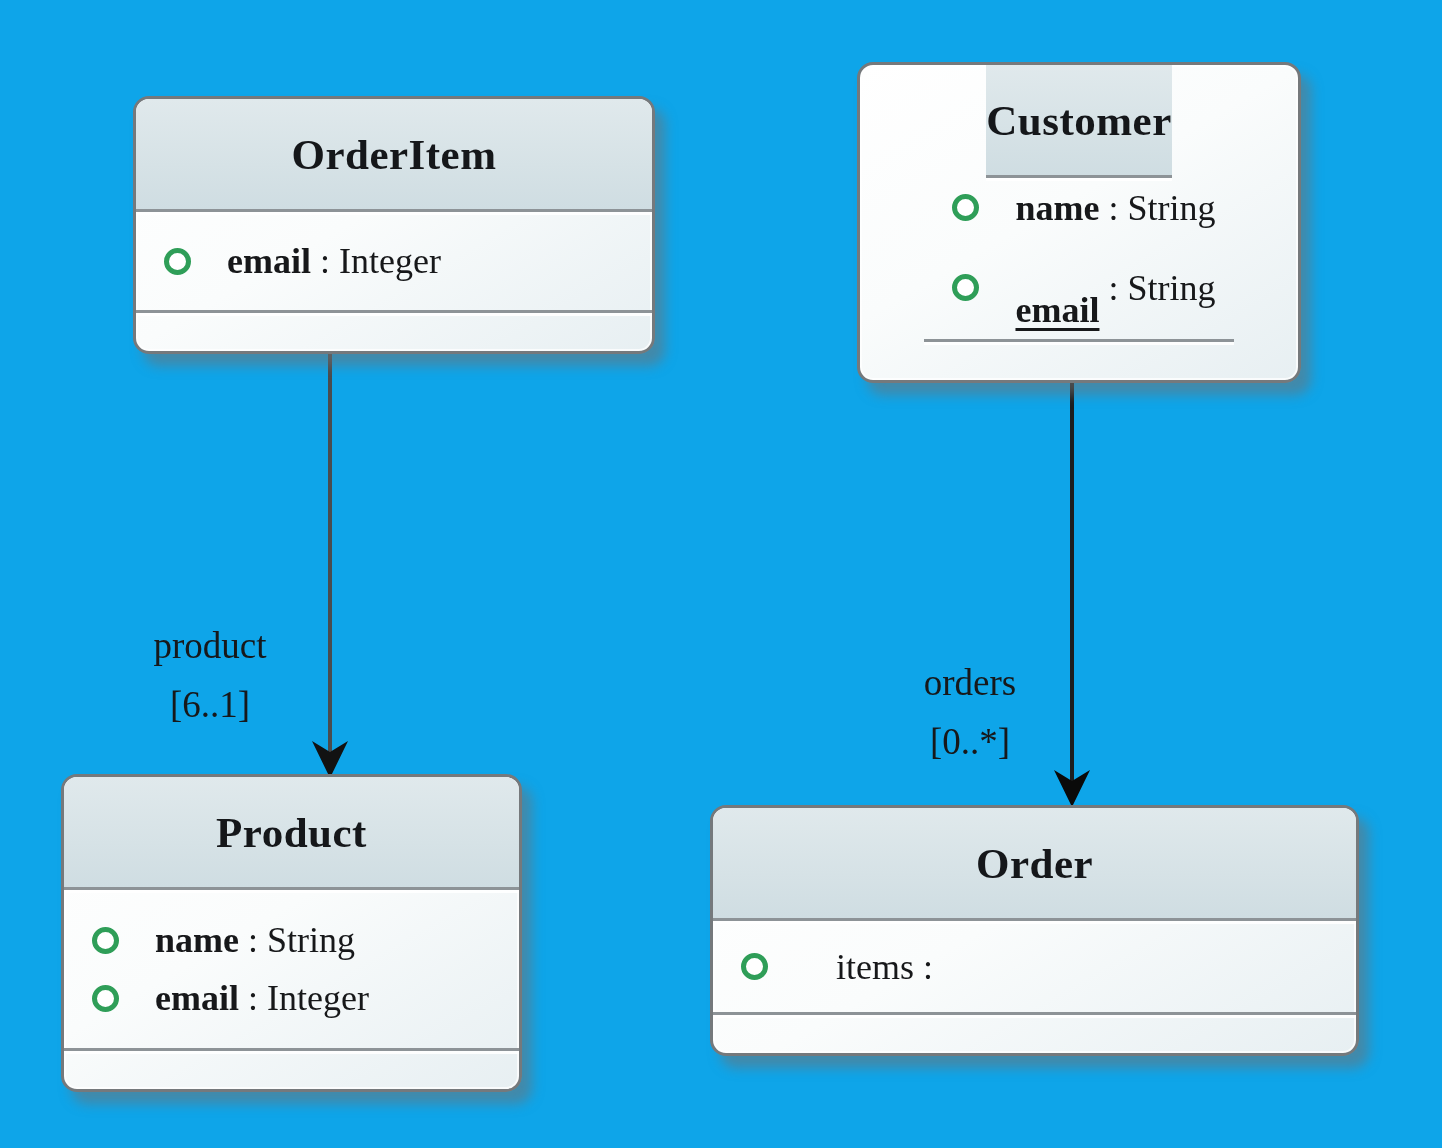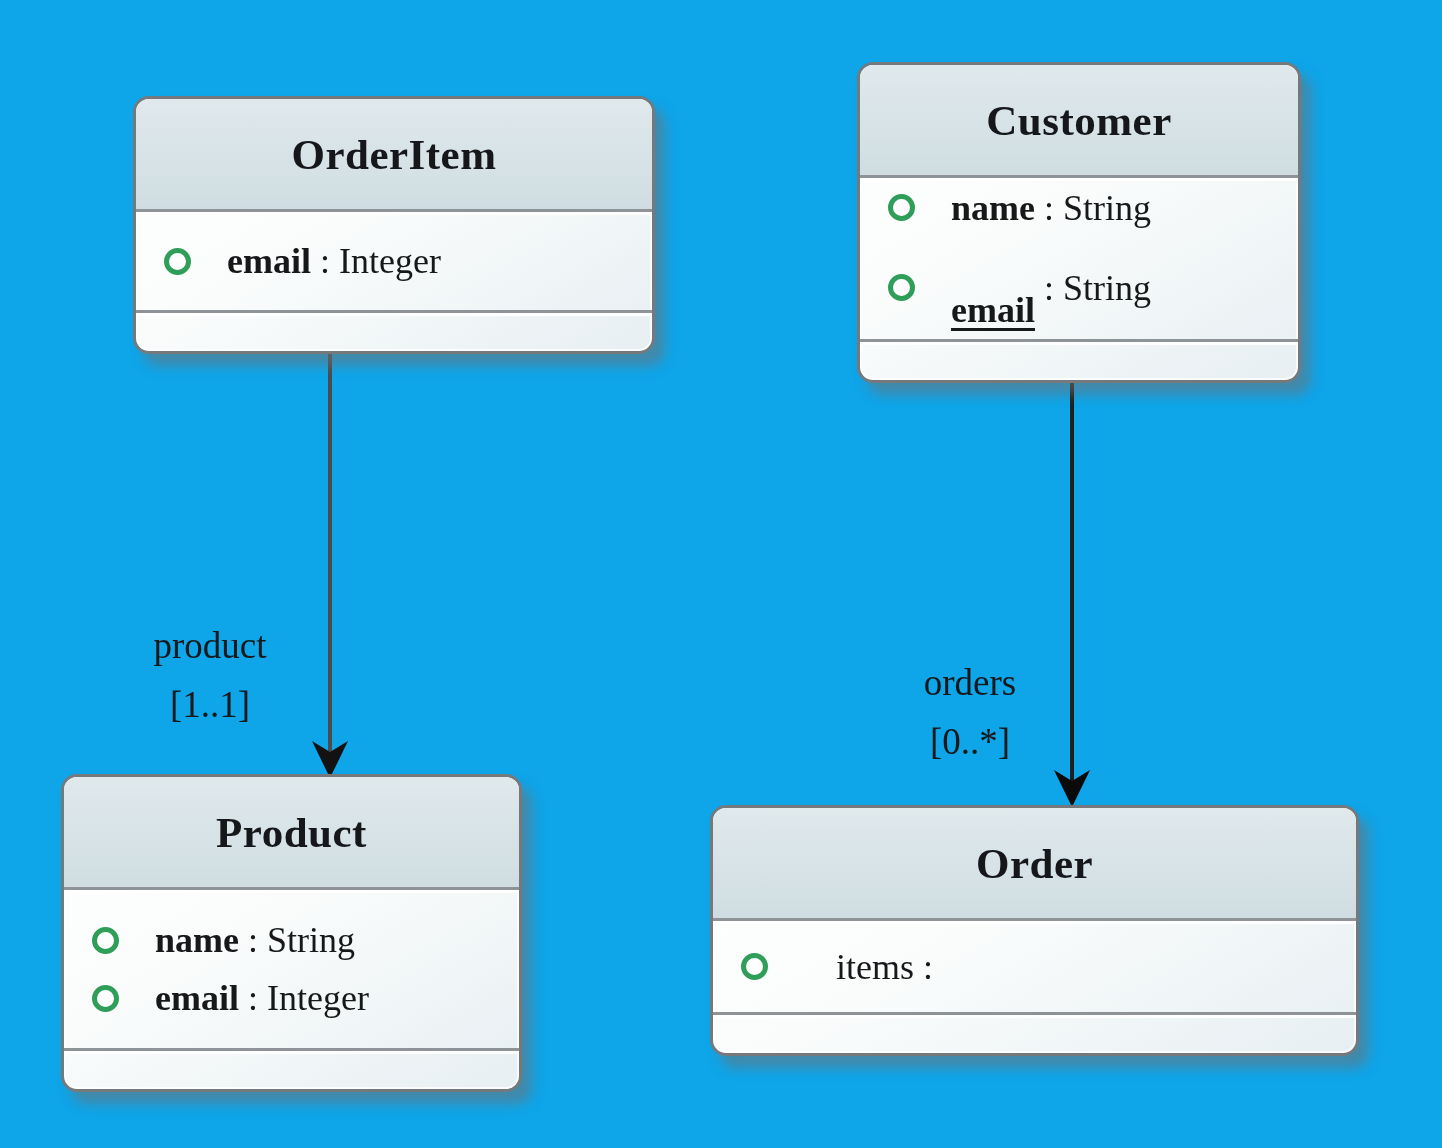--- a/index.html
+++ b/index.html
@@ -122,21 +122,21 @@
       <div class="attr-row">
         <span class="attr-icon"></span>
         <span class="attr-name">email</span>
         <span class="attr-sep"> : </span>
         <span class="attr-type">Integer</span>
       </div>
     </div>
     <div class="class-ops"></div>
   </div>
 
-  <div class="uml-class" style="left:857px; top:62px; width:438px; height:315px;">
+  <div class="uml-class" style="left:857px; top:62px; width:438px; height:315px;align-items:center;">
     <div class="class-header">
       <span class="class-title">Customer</span>
     </div>
     <div class="class-attrs">
       <div class="attr-row">
         <span class="attr-icon"></span>
         <span class="attr-name">name</span>
         <span class="attr-sep"> : </span>
         <span class="attr-type">String</span>
       </div>
@@ -180,20 +180,20 @@
         <span class="attr-icon"></span>
         <span class="attr-name">items</span>
         <span class="attr-sep"> : </span>
       </div>
     </div>
     <div class="class-ops"></div>
   </div>
 
   <div class="edge-label" style="left:95px; top:616px; width:230px;">
     <div>product</div>
-    <div>[1..1]</div>
+    <div>[6..1]</div>
   </div>
   <div class="edge-label" style="left:855px; top:653px; width:230px;">
     <div>orders</div>
     <div>[0..*]</div>
   </div>
 
 </div>
 
 </body></html>

